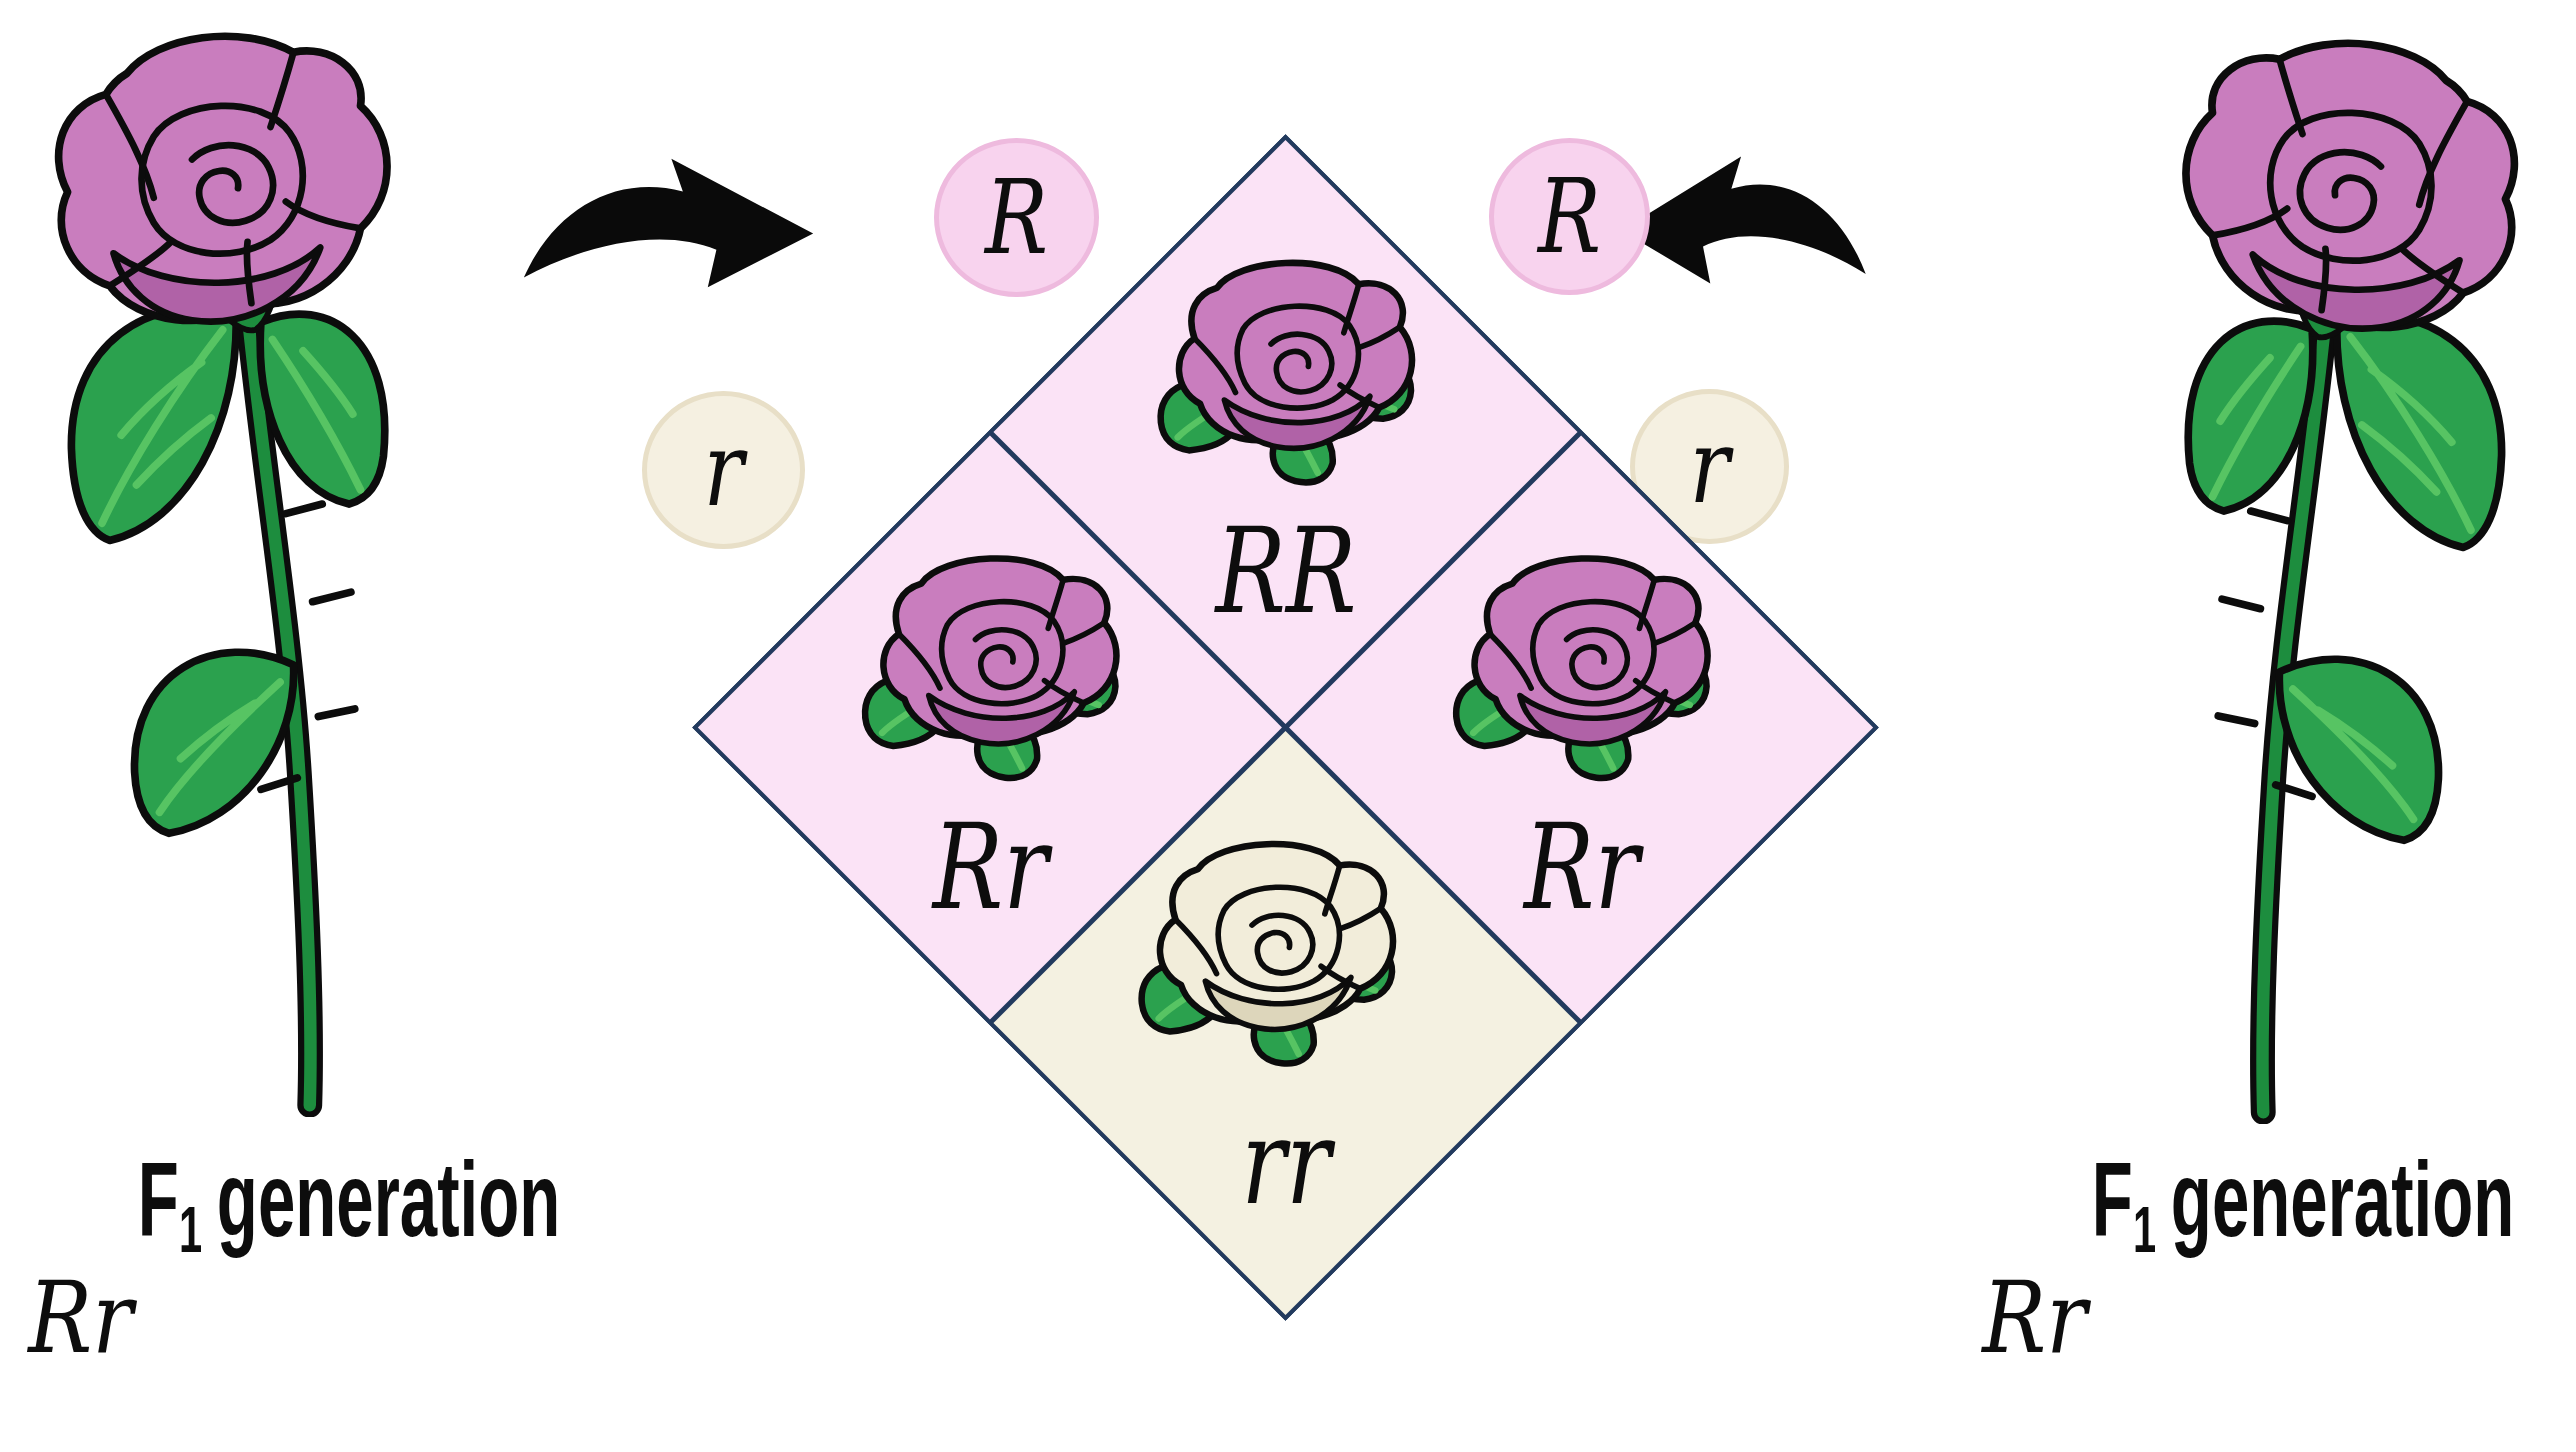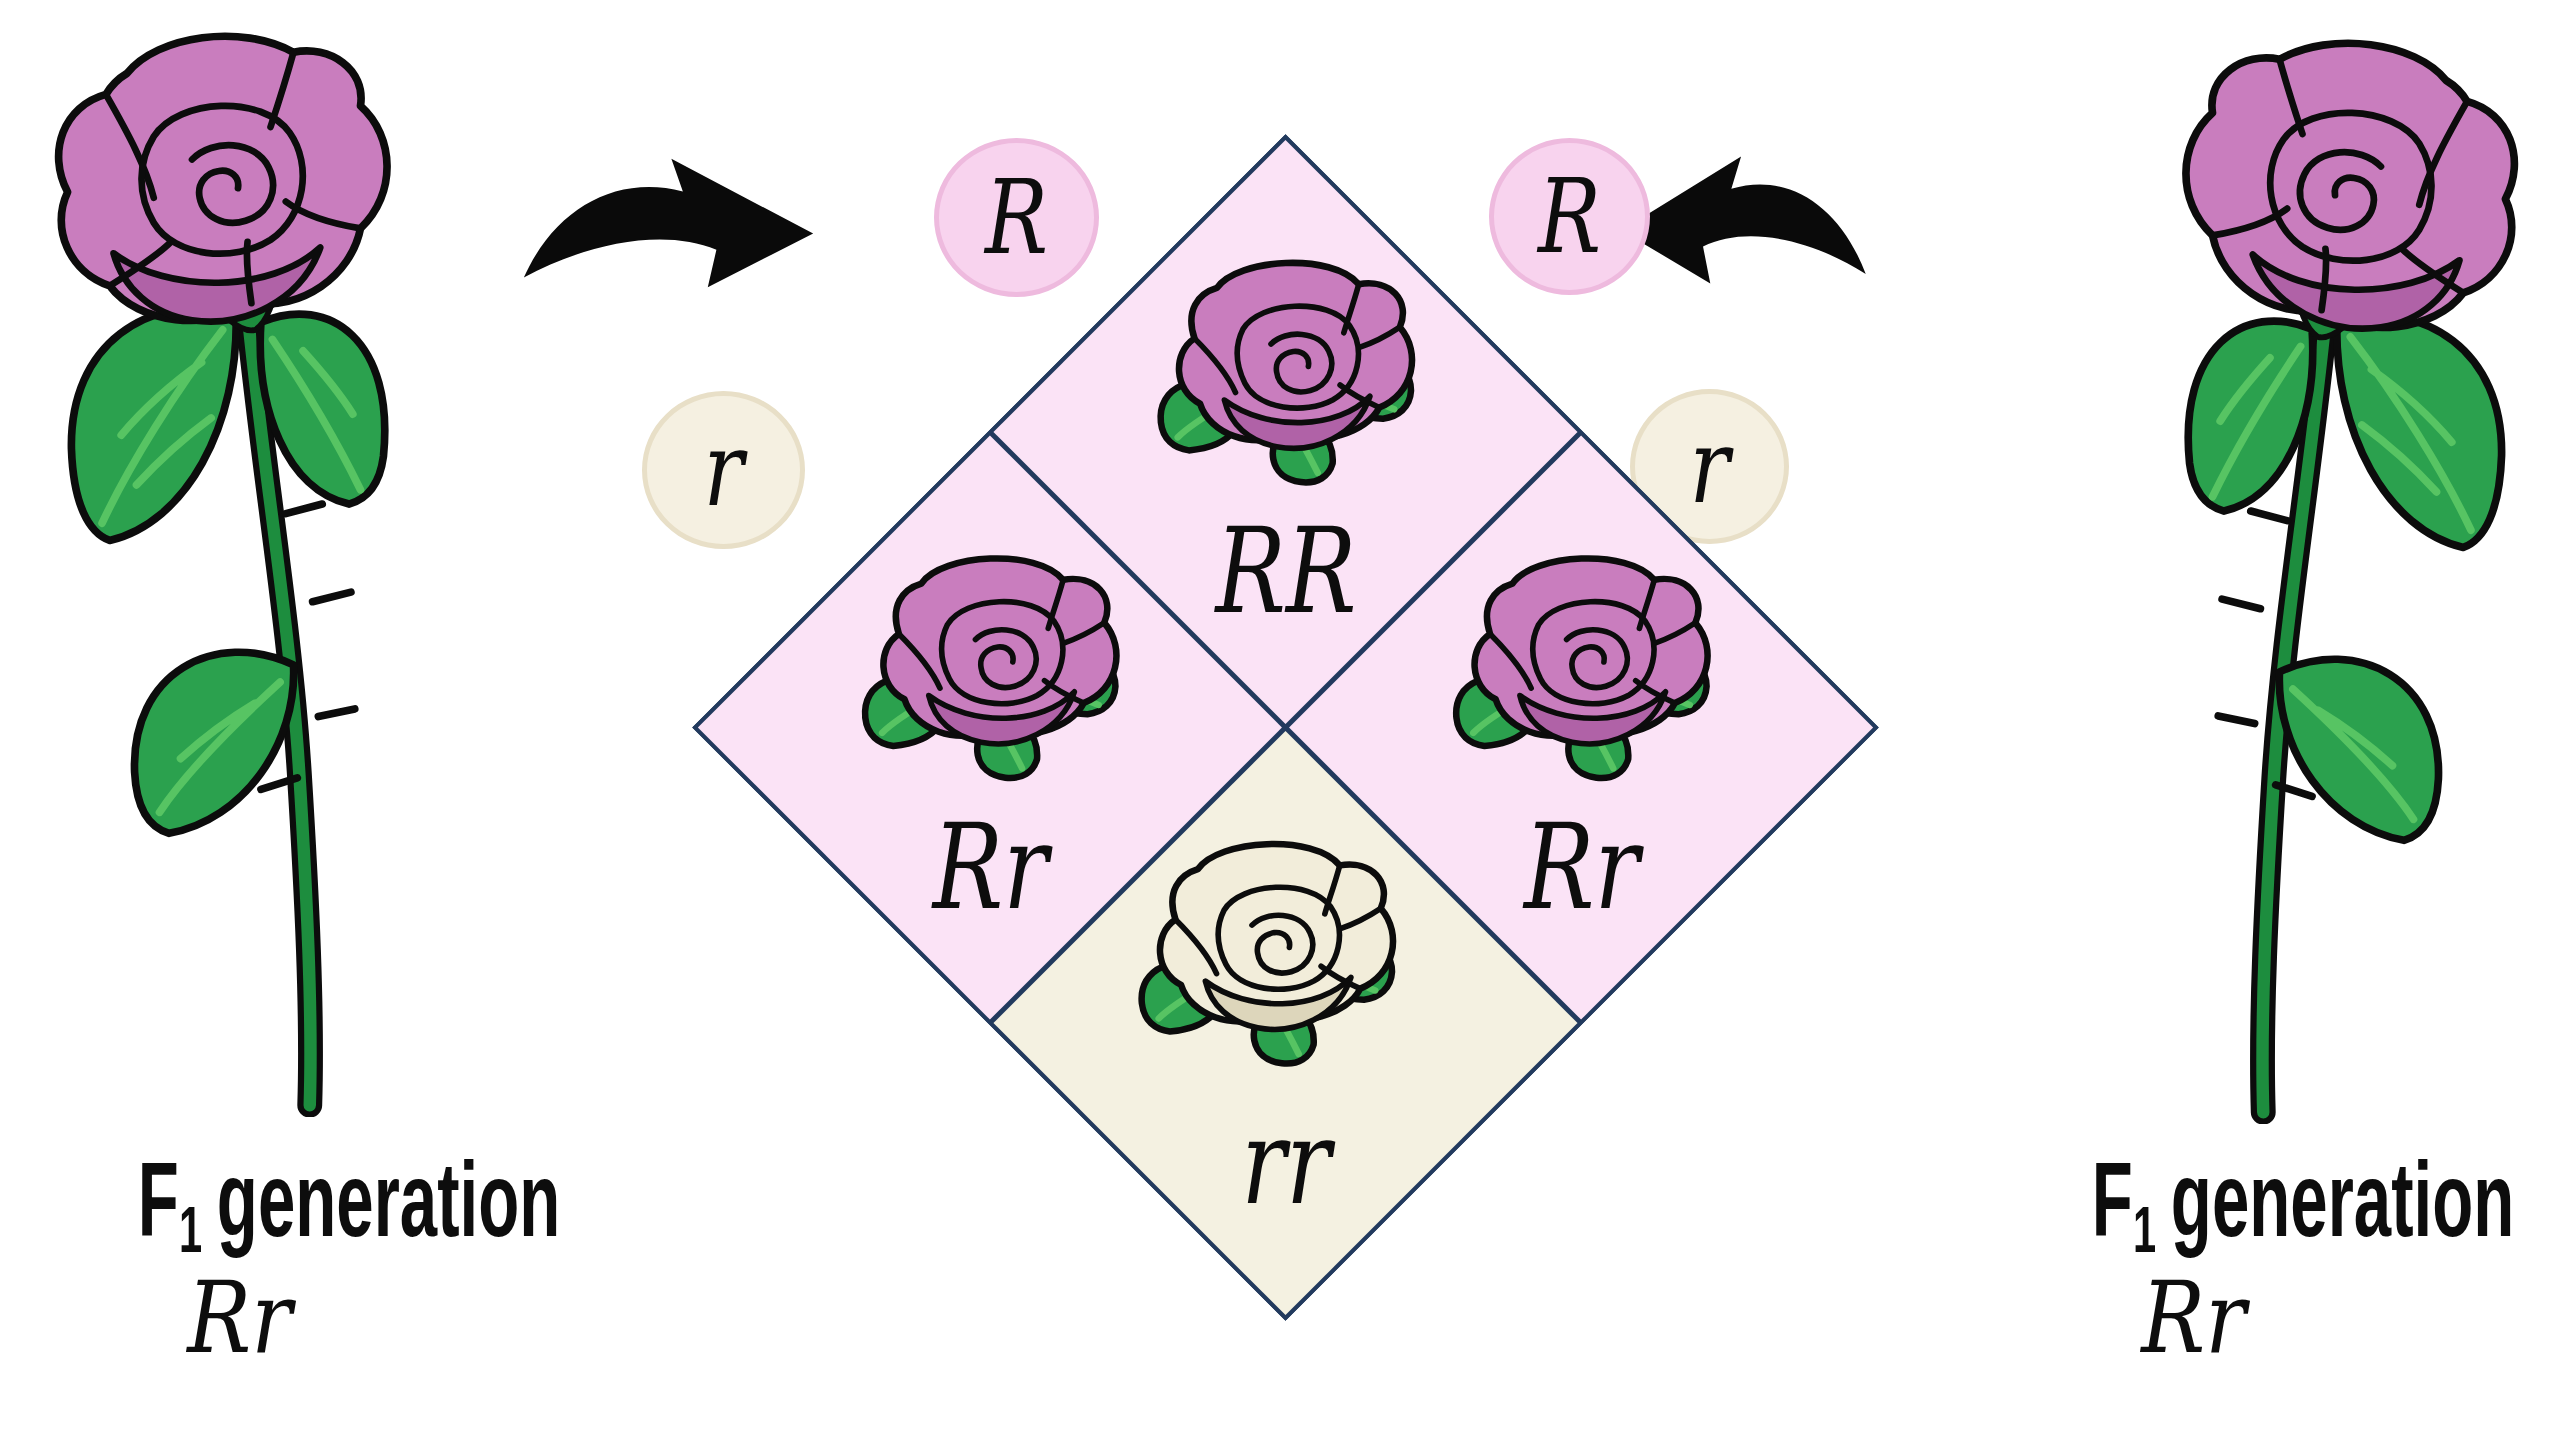--- a/index.html
+++ b/index.html
@@ -45,21 +45,21 @@
   .cell.cream{background:var(--cell_cream)}
   .cell-inner{position:absolute;inset:0;transform:rotate(-45deg)}
   .cell-rose{position:absolute;left:50%;top:50%;width:280px;height:253px;
     transform:translate(calc(-50% + var(--rx,0px)),calc(-50% + var(--ry,-67px)))}
   .genotype{position:absolute;left:50%;top:calc(50% + 139px);
     transform:translate(-50%,-50%) scaleX(0.8);
     font-family:"DejaVu Serif",serif;font-style:italic;font-size:117px;
     color:var(--text_black);white-space:nowrap;line-height:1}
 
   
-  .parent-label{position:absolute;width:441px;text-align:center;color:var(--text_black)}
+  .parent-label{position:absolute;width:441px;color:var(--text_black)}
   .parent-label.left{left:19px;top:1145px}
   .parent-label.right{left:1973px;top:1145px}
   .gen-label{display:inline-block;font-weight:700;font-size:105px;line-height:1.05;
     transform:scaleX(0.64);white-space:nowrap}
   .gen-label sub{font-size:0.62em;line-height:0;vertical-align:-0.25em}
   .gen-label .rest{margin-left:0.22em}
   .gen-genotype-wrap{margin-top:7.7px}
   .gen-genotype{display:inline-block;font-family:"DejaVu Serif",serif;font-style:italic;
     font-size:100px;line-height:1.1;transform:scaleX(0.85)}
 

